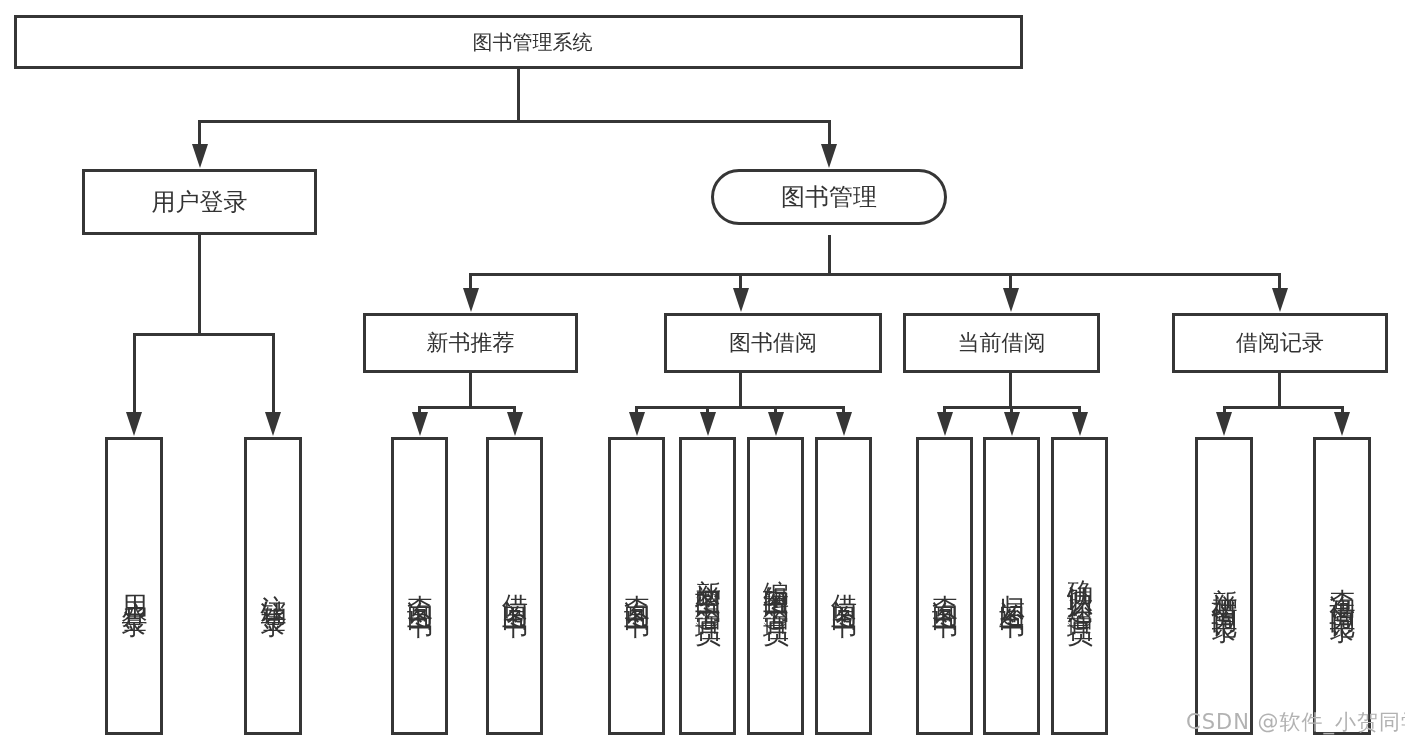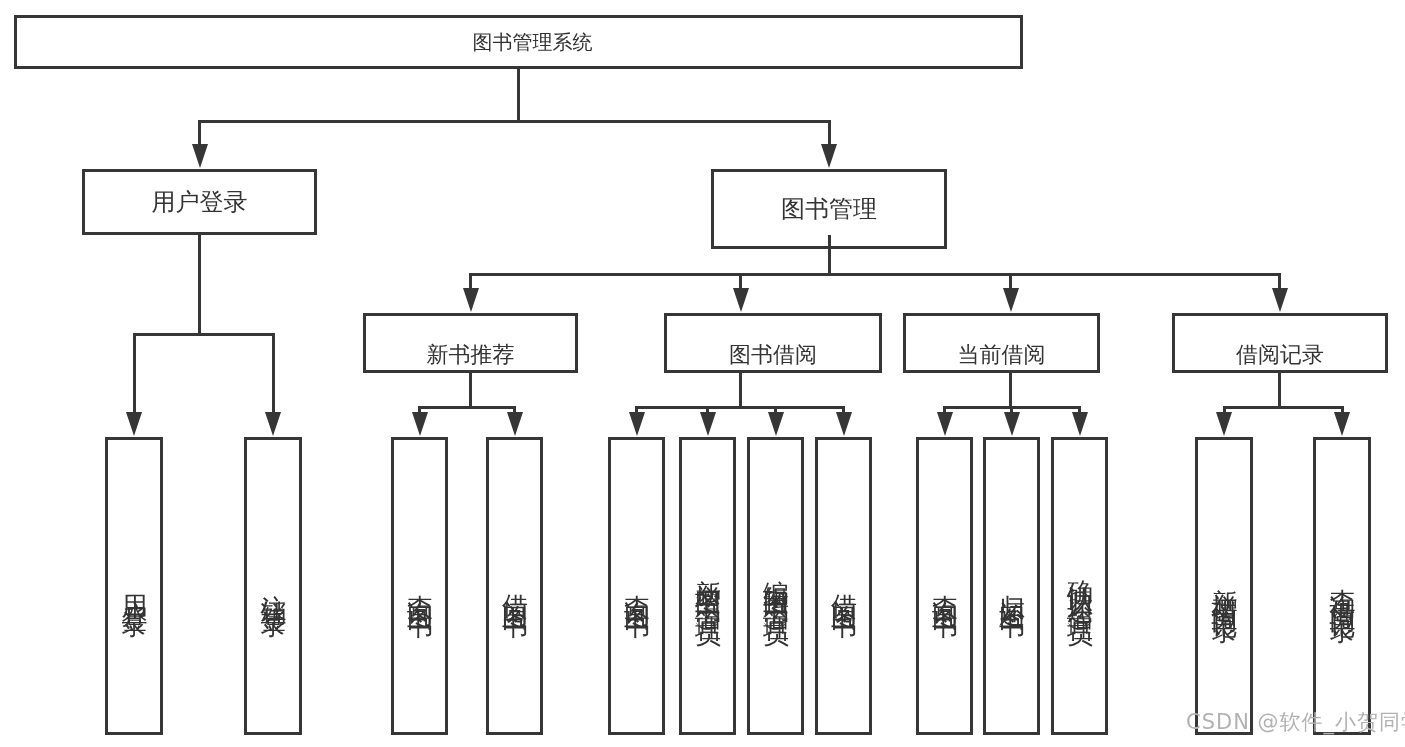--- a/index.html
+++ b/index.html
@@ -8,21 +8,21 @@
     font-family:"DejaVu Sans","Liberation Sans",sans-serif; overflow:hidden;
   }
   .box {
     position:absolute; box-sizing:border-box; background:#ffffff;
     border:3px solid #363636; color:#333333;
     display:flex; align-items:center; justify-content:center;
     text-align:center;
   }
   .root-box  { font-size:20px; }
   .l1-box    { font-size:24px; }
-  .l2-box    { font-size:22px;align-items:flex-end; }
+  .l2-box    { font-size:22px; }
   .leaf-box  { font-size:26px; }
   .leaf-box > span {
     writing-mode:vertical-rl; text-orientation:mixed;
     letter-spacing:6px; line-height:1.15;
   }
   .h { position:absolute; height:3px; background:#363636; }
   .v { position:absolute; width:3px;  background:#363636; }
   .arrow { position:absolute; width:3px; background:#363636; }
   .arrow::after {
     content:""; position:absolute; left:50%; bottom:-23px;
@@ -40,21 +40,21 @@
 
 <div class="canvas">
 
   <div class="box root-box" style="left:14px;top:15px;width:1009px;height:54px;padding-left:28px;">
     <span>图书管理系统</span>
   </div>
 
   <div class="box l1-box" style="left:82px;top:169px;width:235px;height:66px;">
     <span>用户登录</span>
   </div>
-  <div class="box l1-box" style="left:711px;top:169px;width:236px;height:80px;">
+  <div class="box l1-box" style="left:711px;top:169px;width:236px;height:56px;border-radius:28px;">
     <span>图书管理</span>
   </div>
 
   <div class="box l2-box" style="left:363px;top:313px;width:215px;height:60px;">
     <span>新书推荐</span>
   </div>
   <div class="box l2-box" style="left:633px;top:313px;width:218px;height:60px;margin-left:31px;">
     <span>图书借阅</span>
   </div>
   <div class="box l2-box" style="left:903px;top:313px;width:197px;height:60px;">

